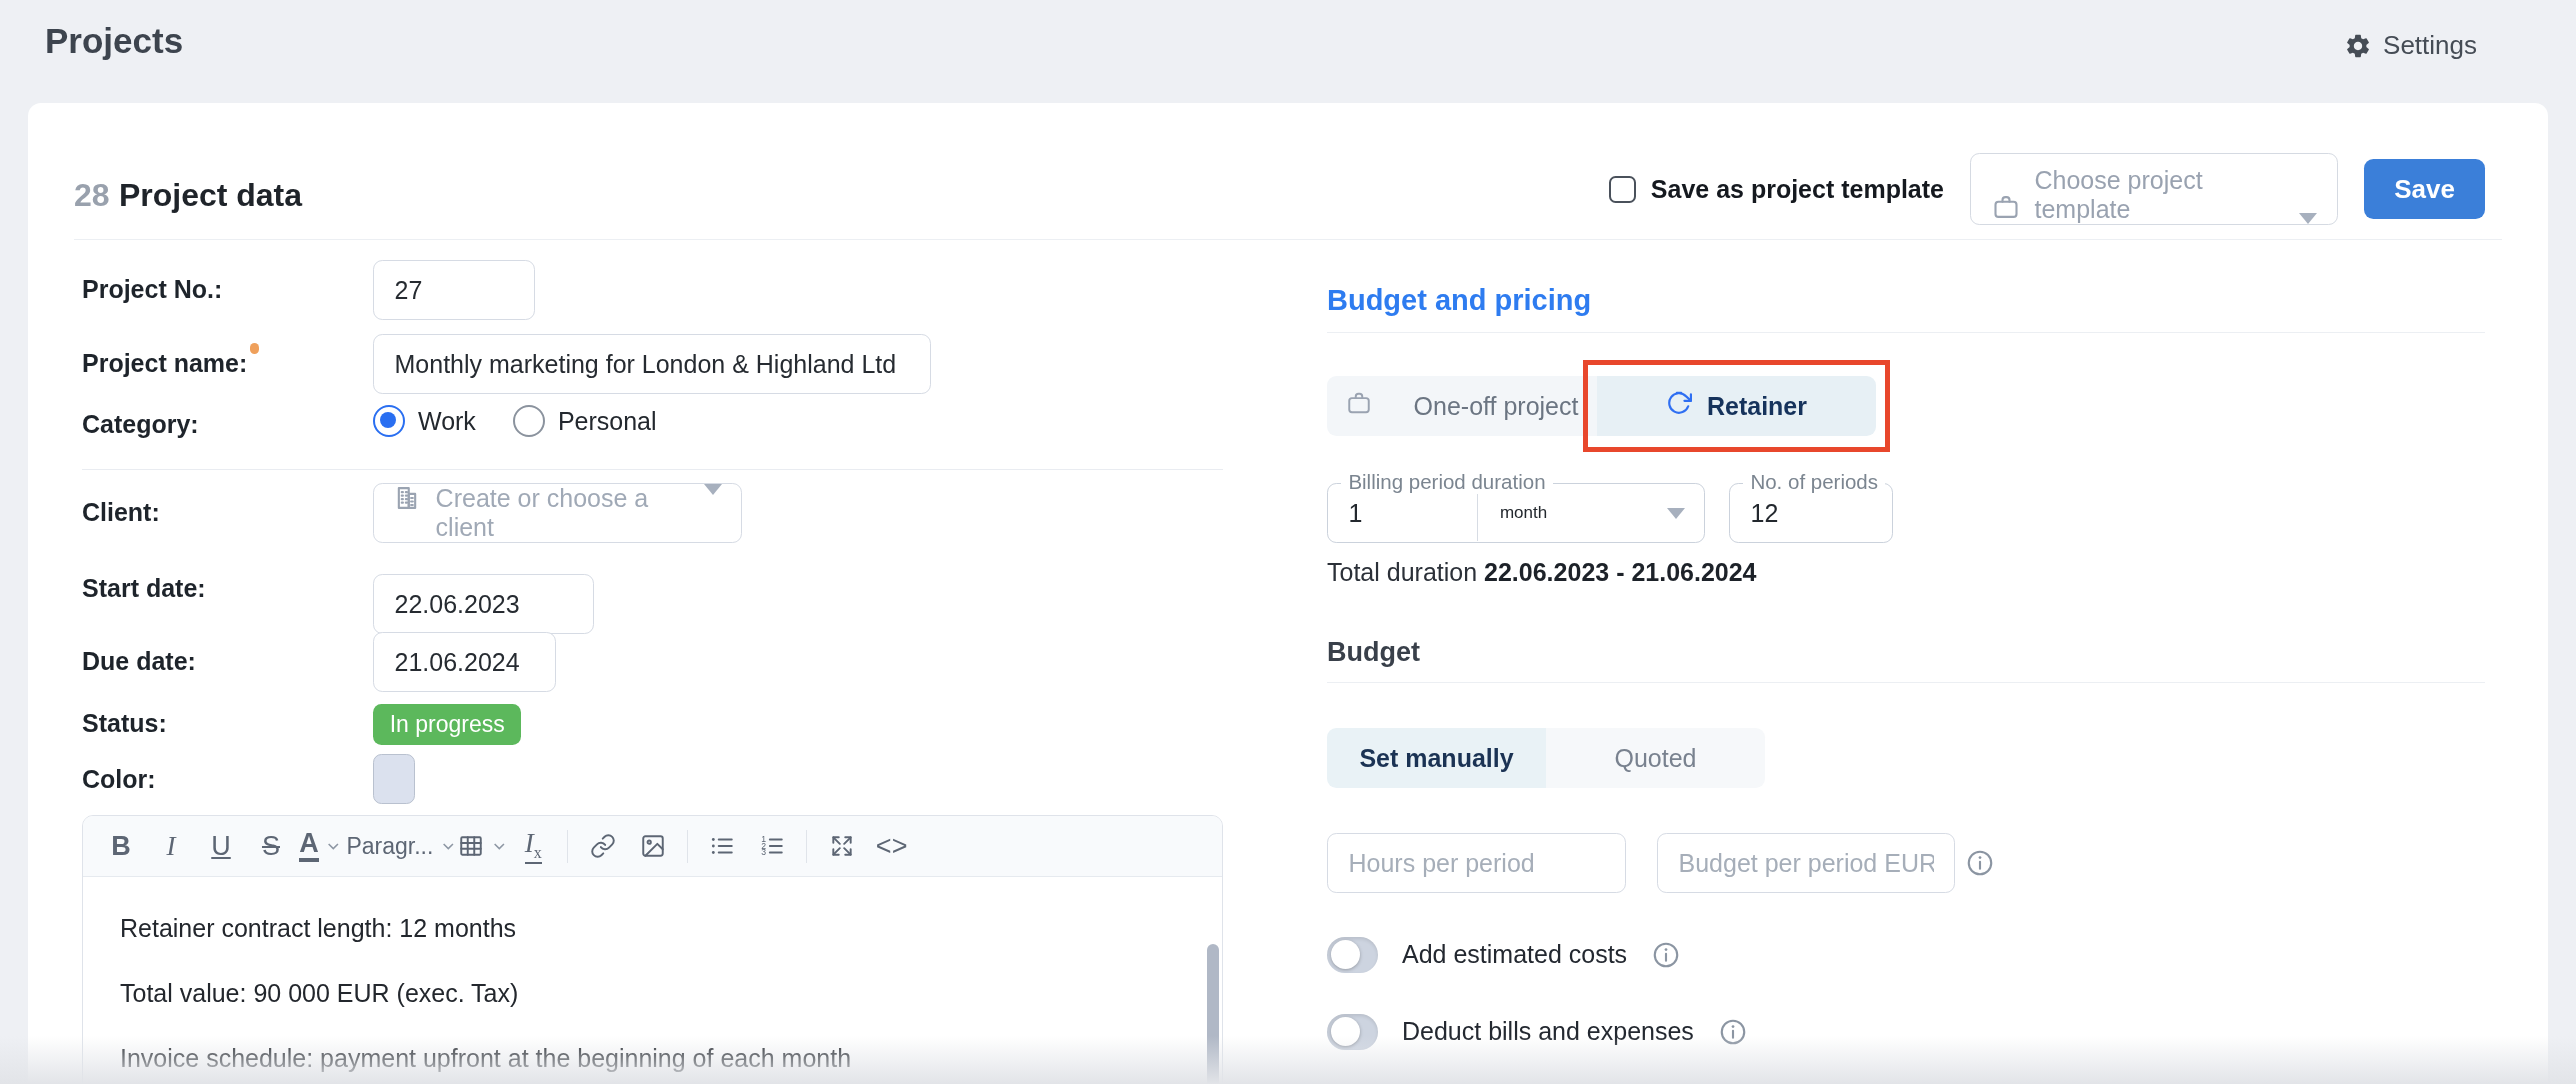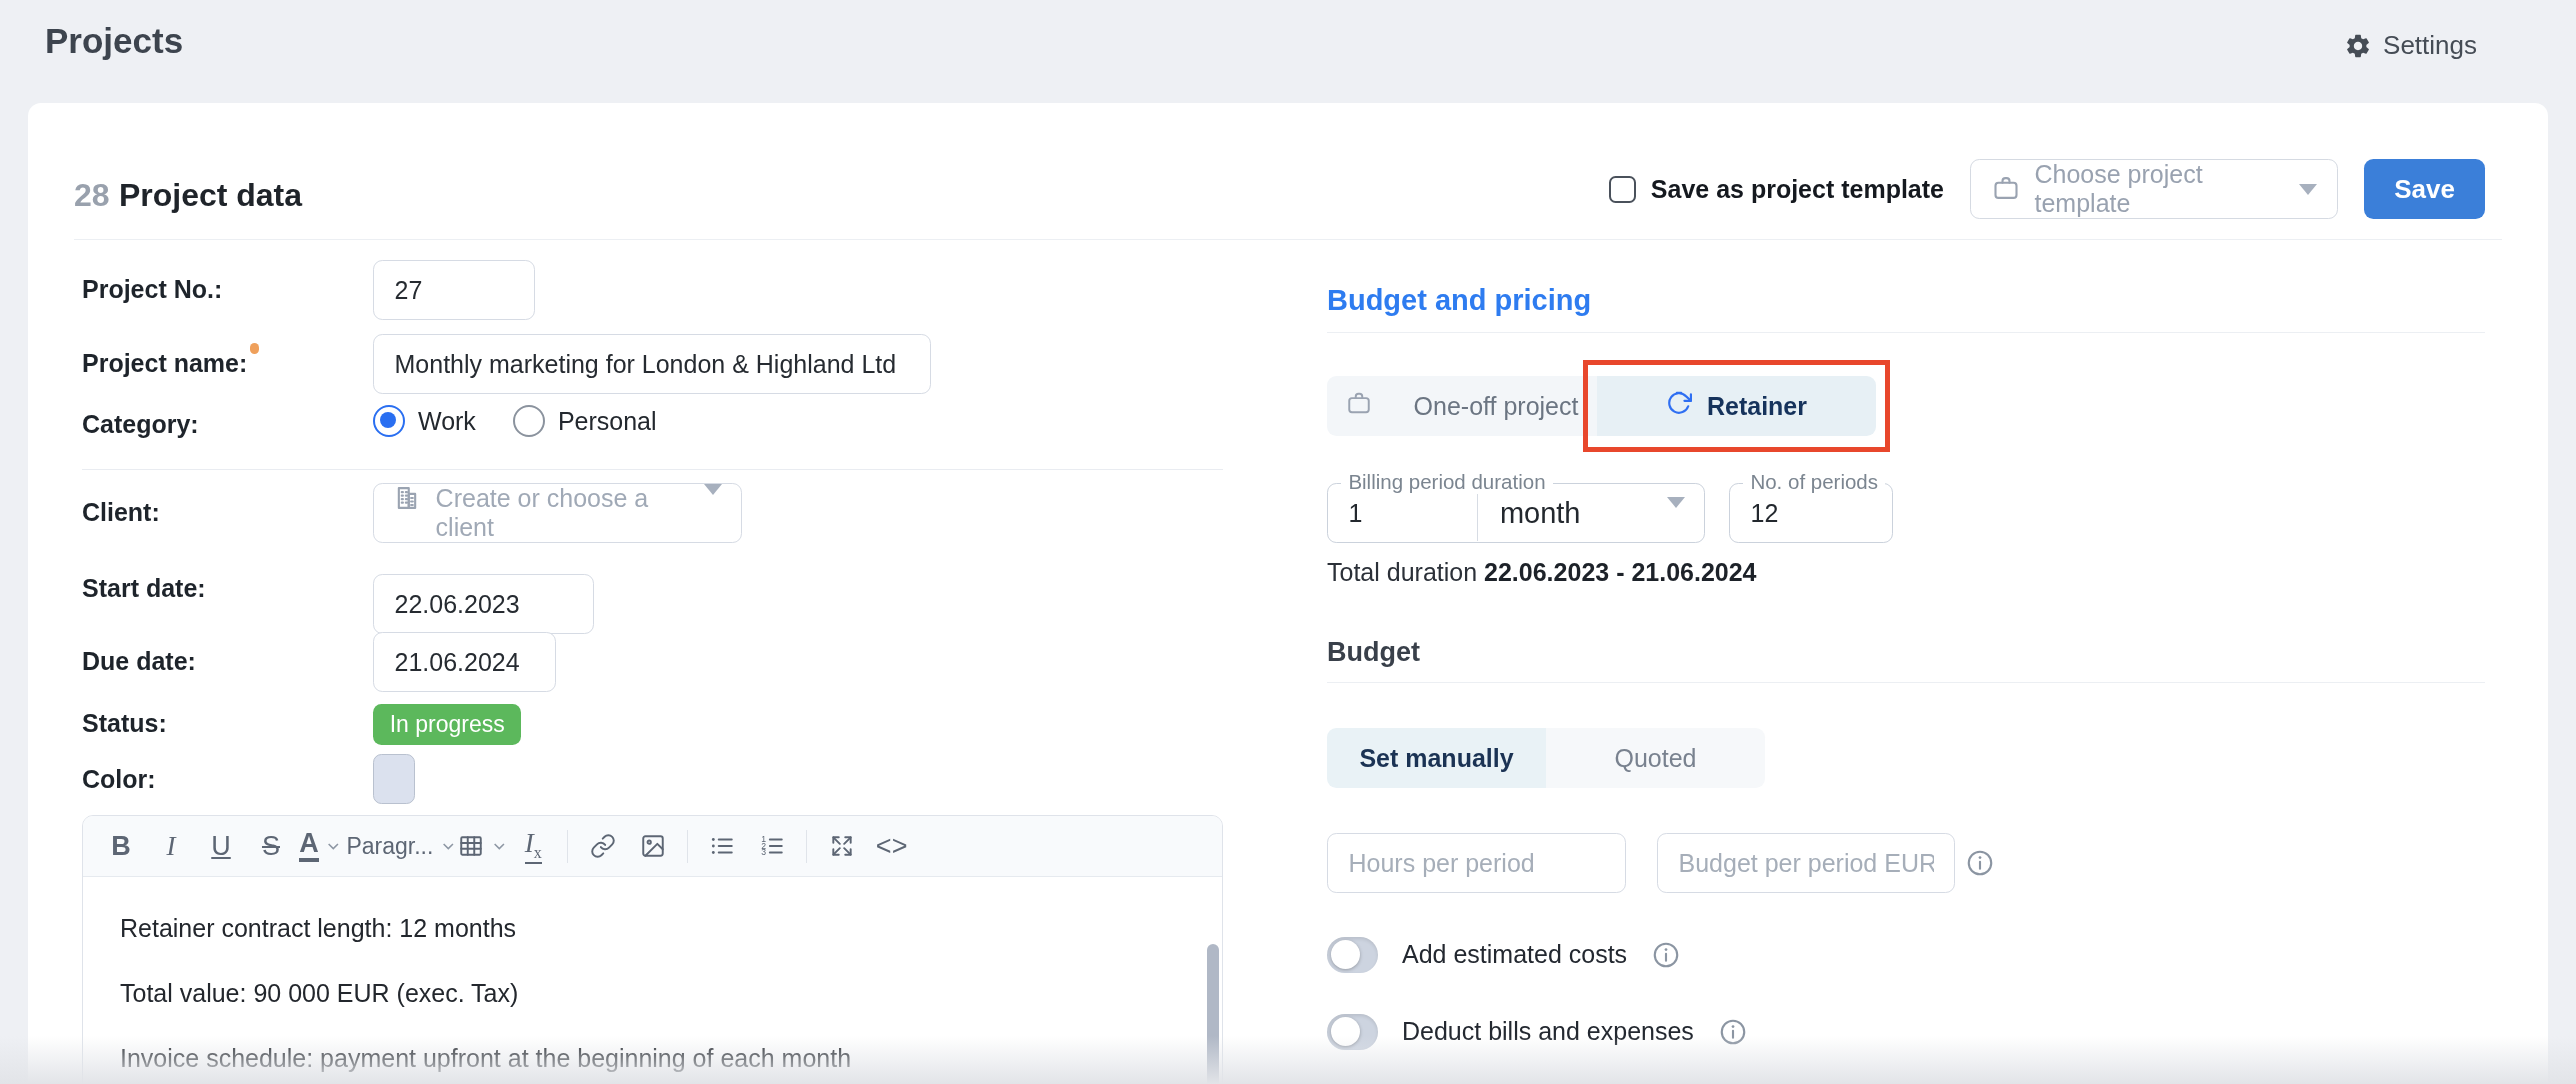--- a/index.html
+++ b/index.html
@@ -21,22 +21,22 @@
     background:#fff; border-radius:13px; }
 
   .card-head-title { position:absolute; left:46px; top:74px; font-size:32px; }
   .card-head-title .id { color:#99a1ad; font-weight:bold; margin-right:9.3px; }
   .card-head-title .name { color:#1f242a; font-weight:bold; }
 
   .card-head-right { position:absolute; right:63px; top:56px; height:60px; display:flex; align-items:center; gap:26px; }
   .cb-wrap { display:flex; align-items:center; gap:15px; cursor:pointer; }
   .checkbox { width:27px; height:27px; border:2.8px solid #4a515b; border-radius:6.5px; background:#fff; }
   .cb-label { font-size:25px; font-weight:bold; color:#15191f; }
-  .tpl-select { width:368px; height:60px; border:1.9px solid #d5dae2; border-radius:9.3px;
-    display:flex; align-items:center; padding:0 20.5px; gap:15px; background:#fff; cursor:pointer; }
+  .tpl-select { width:368px; height:72px; border:1.9px solid #d5dae2; border-radius:9.3px;
+    display:flex; align-items:flex-end; padding:0 20.5px; gap:15px; background:#fff; cursor:pointer; }
   .tpl-select .txt { font-size:25px; color:#99a2b0; flex:1; }
   .caret { width:0; height:0; border-left:9.3px solid transparent; border-right:9.3px solid transparent;
     border-top:11px solid #a7b0be; }
   .save-btn { width:121px; height:60px; background:#3b7fd9; border:none; border-radius:9.3px;
     color:#fff; font-size:26px; font-weight:bold; font-family:inherit; cursor:pointer; }
   .head-divider { position:absolute; left:46px; right:46px; top:136px; border-top:1.9px solid #eceff3; }
 
   
   .f-label { position:absolute; left:54px; font-size:25px; font-weight:bold; color:#1e242b; }
   .t-input { height:60px; border:1.9px solid #d6dbe4; border-radius:9.3px; background:#fff;
@@ -104,21 +104,21 @@
   .seg-retainer { width:279px; background:#e7f0f5; color:#16335c; font-weight:bold; border-radius:0 9.3px 9.3px 0; }
   .hl-box { position:absolute; left:1555px; top:257px; width:307px; height:92px;
     border:5.6px solid #e8472c; pointer-events:none; z-index:20; }
 
   .fieldset { position:absolute; top:380px; height:60px; border:1.9px solid #cbd2dc; border-radius:9.3px; background:#fff; }
   .fieldset .legend { position:absolute; top:-14px; left:13px; background:#fff; padding:0 7.4px;
     font-size:20.5px; color:#7b8590; white-space:nowrap; }
   .fs-billing { left:1299px; width:378px; display:flex; align-items:center; }
   .fs-billing .dur { width:149px; padding:0 20.5px; font-size:25px; color:#23282e; border:none; background:transparent; font-family:inherit; }
   .fs-billing .vsep { width:0.9px; height:56px; background:#d7dce4; }
-  .fs-billing .unit { flex:1; display:flex; align-items:flex-start; padding:0 18.6px 0 22px; font-size:29px; color:#23282e; cursor:pointer; }
+  .fs-billing .unit { flex:1; display:flex; align-items:center; padding:0 18.6px 0 22px; font-size:17px; color:#23282e; cursor:pointer; }
   .fs-billing .unit .u-txt { flex:1; }
   .fs-periods { left:1701px; width:164px; }
   .fs-periods input { width:100%; height:100%; border:none; background:transparent; border-radius:9.3px;
     padding:0 20.5px; font-size:25px; color:#23282e; font-family:inherit; }
 
   .total-dur { position:absolute; left:1299px; top:455px; font-size:25px; color:#2b3038; }
   .total-dur b { color:#1d2229; }
 
   .budget-h { position:absolute; left:1299px; top:534px; font-size:27px; font-weight:bold; color:#39404a; }
 

